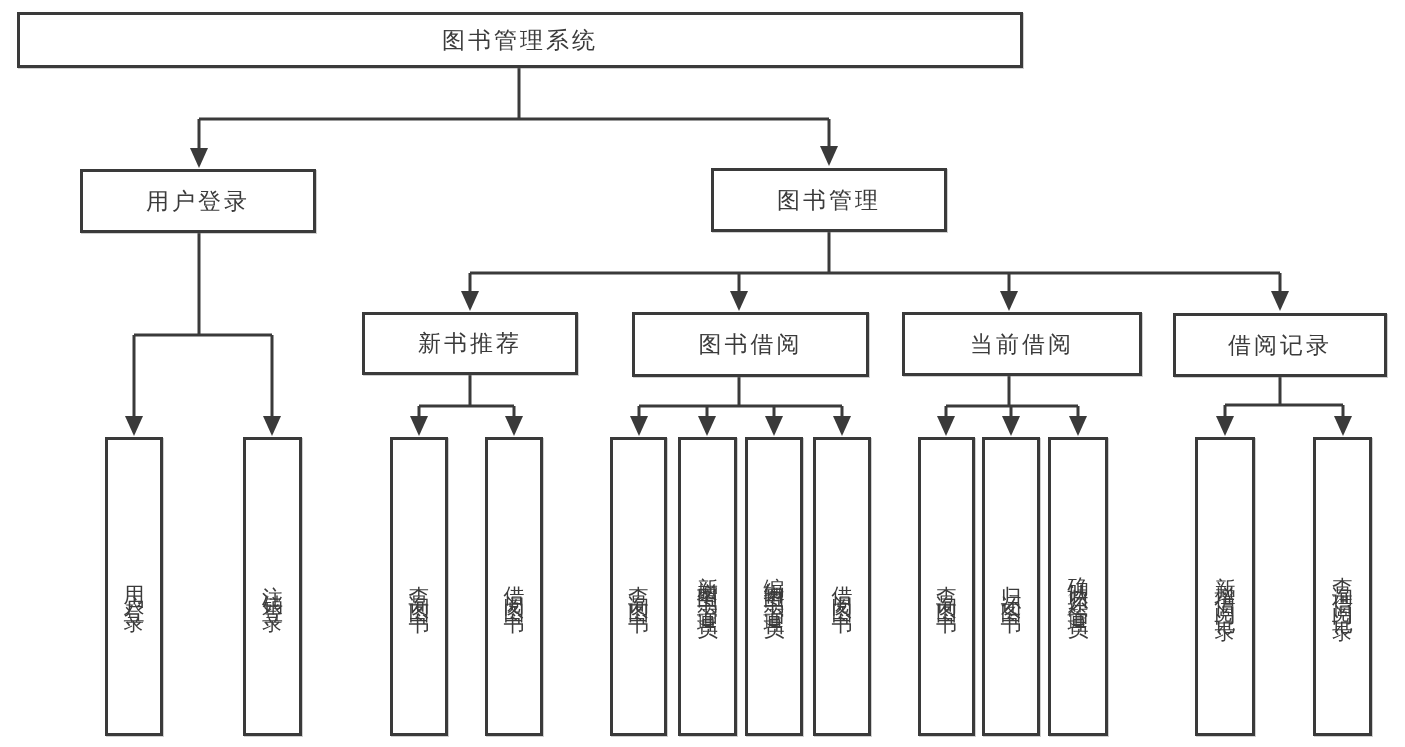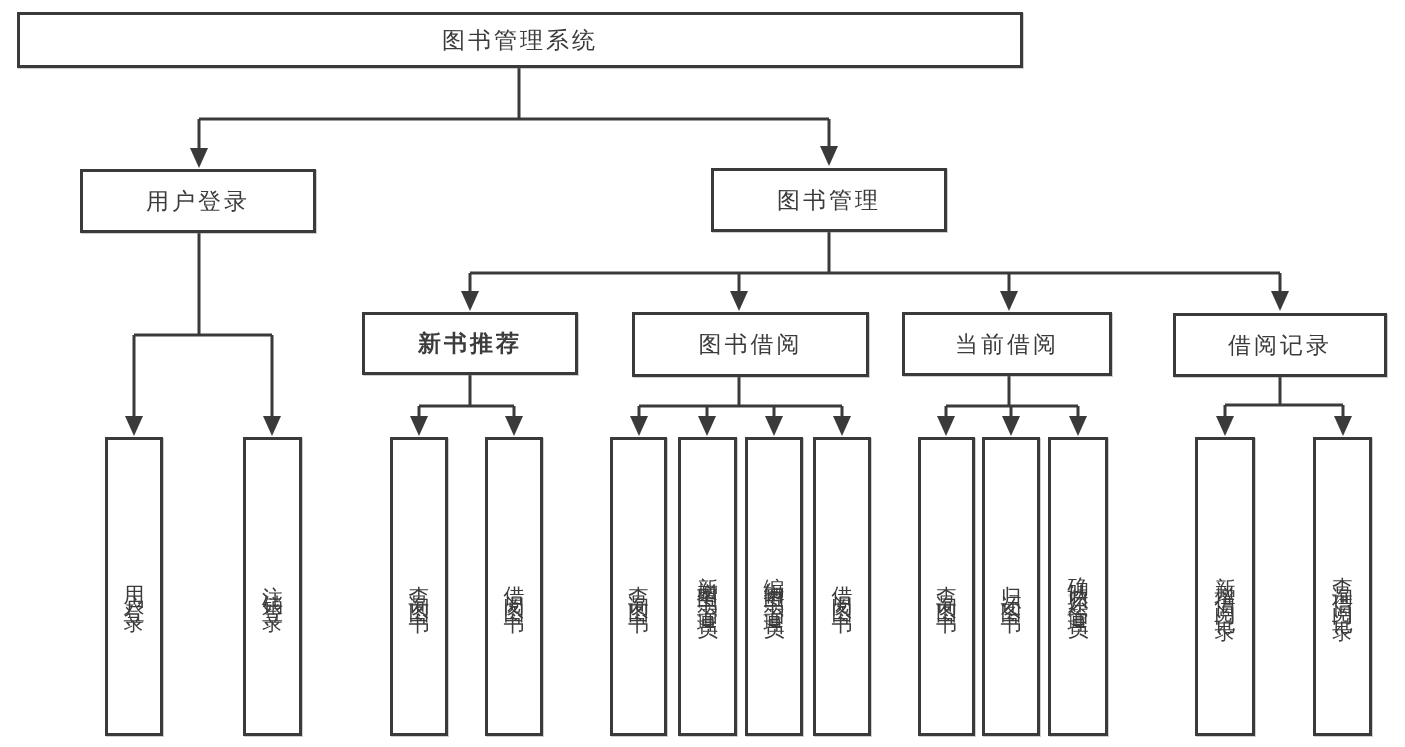--- a/index.html
+++ b/index.html
@@ -31,23 +31,23 @@
     align-items: center;
     justify-content: center;
     font-size: 23px;
     letter-spacing: 3px;
     z-index: 2;
     box-shadow: 1px 1px 0 rgba(120,120,120,0.35);
   }
   .node.box-root    { left: 17px;   top: 12px;  width: 1006px; height: 56px; }
   .node.box-l2a     { left: 80px;   top: 169px; width: 236px;  height: 64px; }
   .node.box-l2b     { left: 711px;  top: 168px; width: 236px;  height: 64px; }
-  .node.box-l3a     { left: 362px;  top: 312px; width: 216px;  height: 63px; font-weight: bold; }
+  .node.box-l3a     { left: 362px;  top: 312px; width: 216px;  height: 63px; }
   .node.box-l3b     { left: 632px;  top: 312px; width: 237px;  height: 65px; }
-  .node.box-l3c     { left: 902px;  top: 312px; width: 210px;  height: 64px; }
+  .node.box-l3c     { left: 902px;  top: 312px; width: 240px;  height: 64px; }
   .node.box-l3d     { left: 1173px; top: 313px; width: 214px;  height: 64px; }
 
   .leaf {
     position: absolute;
     box-sizing: border-box;
     border: 3px solid #3a3a3a;
     background: #ffffff;
     color: #3b3b3b;
     top: 437px;
     height: 299px;

